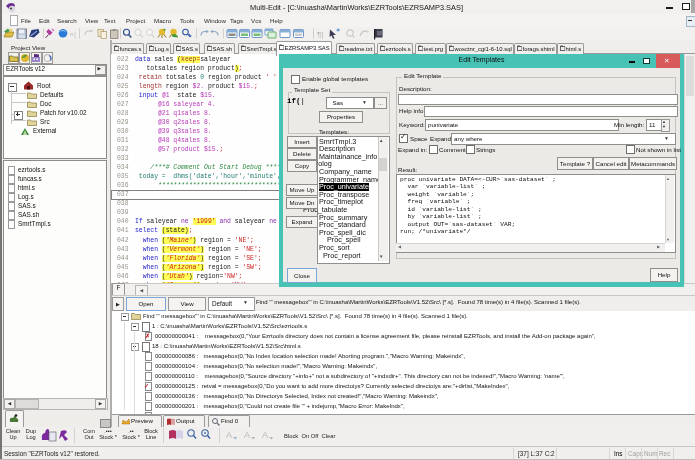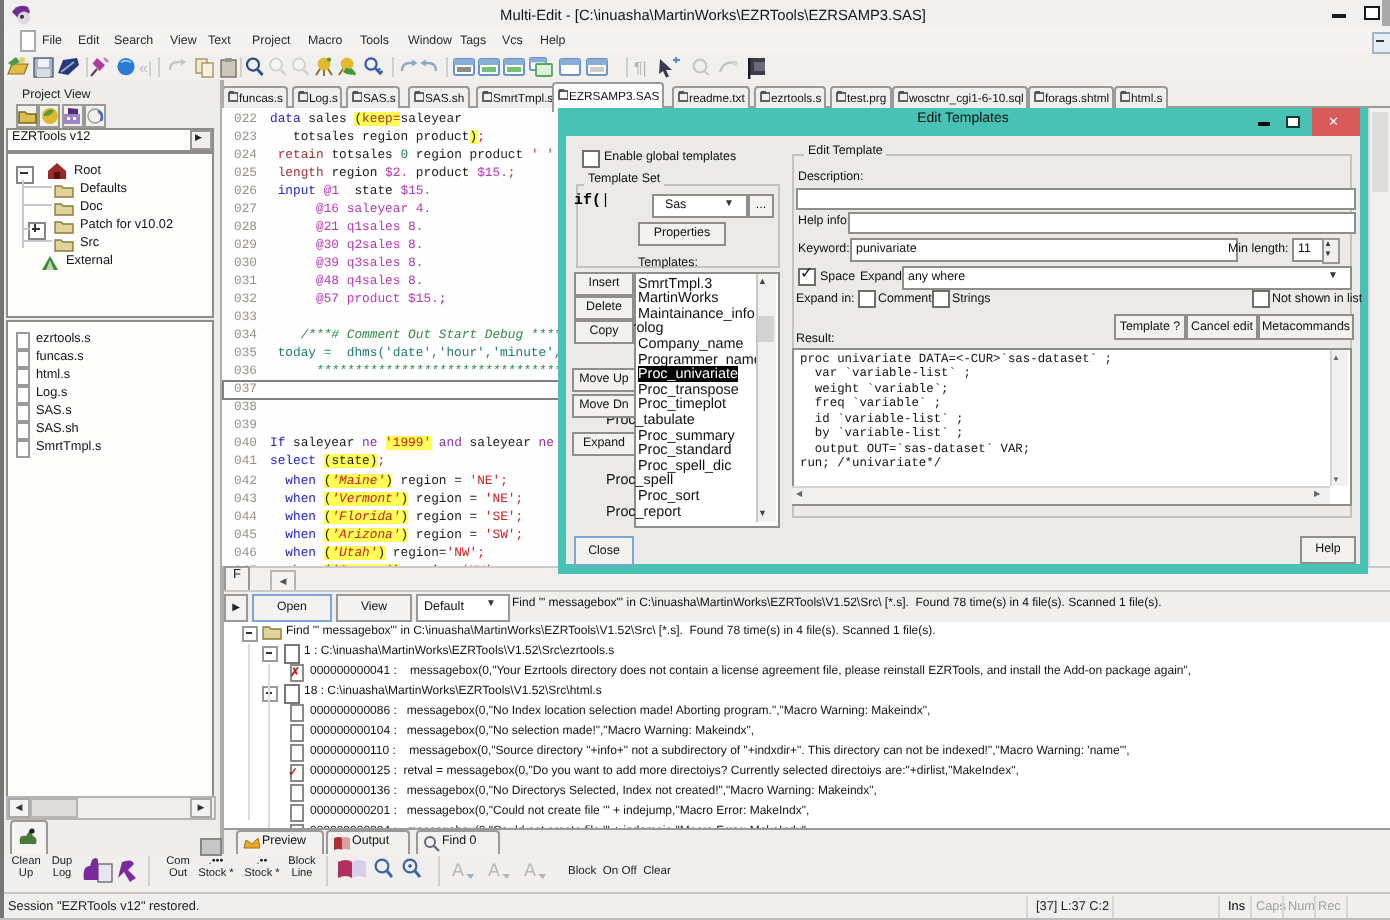--- a/index.html
+++ b/index.html
@@ -433,35 +433,35 @@
 <div class="a" style="left:19px;top:7px;font-size:6.2px;color:#111;white-space:nowrap;">Enable global templates</div>
 <div class="a" style="left:5px;top:24px;width:100px;height:40px;border:1px solid #c4c3c0"></div>
 <div class="a" style="left:9px;top:18px;font-size:6.2px;color:#111;white-space:nowrap;background:#ebeae6;padding:0 2px">Template Set</div>
 <div class="a" style="left:43px;top:29px;width:44px;height:10px;background:#fff;border:1px solid #8f8e8b;font-size:6.2px;color:#111;padding-left:2px;line-height:10px;white-space:nowrap">&nbsp;&nbsp;Sas</div>
 <div class="a" style="left:79px;top:31px;font-size:5px;color:#333">▼</div>
 <div class="a" style="left:91px;top:29px;width:11px;height:10px;background:#f3f2ef;border:1px solid #8f8e8b;font-size:6.2px;text-align:center;color:#111;line-height:10px;">...</div>
 <div class="a" style="left:36px;top:43px;width:42px;height:10px;background:#f3f2ef;border:1px solid #8f8e8b;font-size:6.2px;text-align:center;color:#111;line-height:10px;">Properties</div>
 <div class="a" style="left:36px;top:60px;font-size:6.2px;color:#111;white-space:nowrap;">Templates:</div>
 <div class="a" style="left:34px;top:68px;width:71px;height:126px;background:#fff;border:1px solid #8f8e8b"></div>
 <div class="a" style="left:36px;top:69.5px;font-size:7.2px;line-height:7.6px;white-space:nowrap;color:#111">SmrtTmpl.3</div>
-<div class="a" style="left:36px;top:77.1px;font-size:7.2px;line-height:7.6px;white-space:nowrap;color:#111">MartinWorks</div>
+<div class="a" style="left:36px;top:77.1px;font-size:7.2px;line-height:7.6px;white-space:nowrap;color:#111">Description</div>
 <div class="a" style="left:36px;top:84.7px;font-size:7.2px;line-height:7.6px;white-space:nowrap;color:#111">Maintainance_info</div>
 <div class="a" style="left:28px;top:92.3px;font-size:7.2px;line-height:7.6px;white-space:nowrap;color:#111">Prolog</div>
 <div class="a" style="left:36px;top:99.9px;font-size:7.2px;line-height:7.6px;white-space:nowrap;color:#111">Company_name</div>
 <div class="a" style="left:36px;top:107.5px;font-size:7.2px;line-height:7.6px;white-space:nowrap;color:#111">Programmer_name</div>
 <div class="a" style="left:36px;top:115.1px;font-size:7.2px;line-height:7.6px;white-space:nowrap;background:#000;color:#fff">Proc_univariate</div>
 <div class="a" style="left:36px;top:122.69999999999999px;font-size:7.2px;line-height:7.6px;white-space:nowrap;color:#111">Proc_transpose</div>
 <div class="a" style="left:36px;top:130.3px;font-size:7.2px;line-height:7.6px;white-space:nowrap;color:#111">Proc_timeplot</div>
 <div class="a" style="left:20px;top:137.89999999999998px;font-size:7.2px;line-height:7.6px;white-space:nowrap;color:#111">Proc_tabulate</div>
 <div class="a" style="left:36px;top:145.5px;font-size:7.2px;line-height:7.6px;white-space:nowrap;color:#111">Proc_summary</div>
 <div class="a" style="left:36px;top:153.1px;font-size:7.2px;line-height:7.6px;white-space:nowrap;color:#111">Proc_standard</div>
 <div class="a" style="left:36px;top:160.7px;font-size:7.2px;line-height:7.6px;white-space:nowrap;color:#111">Proc_spell_dic</div>
-<div class="a" style="left:20px;top:168.3px;font-size:7.2px;line-height:7.6px;white-space:nowrap;color:#111">Proc_spell</div>
+<div class="a" style="left:44px;top:168.3px;font-size:7.2px;line-height:7.6px;white-space:nowrap;color:#111">Proc_spell</div>
 <div class="a" style="left:36px;top:175.89999999999998px;font-size:7.2px;line-height:7.6px;white-space:nowrap;color:#111">Proc_sort</div>
-<div class="a" style="left:20px;top:183.5px;font-size:7.2px;line-height:7.6px;white-space:nowrap;color:#111">Proc_report</div>
+<div class="a" style="left:40px;top:183.5px;font-size:7.2px;line-height:7.6px;white-space:nowrap;color:#111">Proc_report</div>
 <div class="a" style="left:95px;top:69px;width:9px;height:124px;background:#f1f0ee;border-left:1px solid #c9c8c6"></div>
 <div class="a" style="left:96px;top:70px;font-size:4.5px;color:#444">▲</div>
 <div class="a" style="left:96px;top:186px;font-size:4.5px;color:#444">▼</div>
 <div class="a" style="left:96px;top:90px;width:8px;height:13px;background:#d4d3d1"></div>
 <div class="a" style="left:4px;top:68px;width:28px;height:10px;background:#f3f2ef;border:1px solid #8f8e8b;font-size:6.2px;text-align:center;color:#111;line-height:10px;">Insert</div>
 <div class="a" style="left:4px;top:80px;width:28px;height:10px;background:#f3f2ef;border:1px solid #8f8e8b;font-size:6.2px;text-align:center;color:#111;line-height:10px;">Delete</div>
 <div class="a" style="left:4px;top:92px;width:28px;height:10px;background:#f3f2ef;border:1px solid #8f8e8b;font-size:6.2px;text-align:center;color:#111;line-height:10px;">Copy</div>
 <div class="a" style="left:3px;top:116px;width:30px;height:10px;background:#f3f2ef;border:1px solid #8f8e8b;font-size:6.2px;text-align:center;color:#111;line-height:10px;">Move Up</div>
 <div class="a" style="left:3px;top:129px;width:30px;height:10px;background:#f3f2ef;border:1px solid #8f8e8b;font-size:6.2px;text-align:center;color:#111;line-height:10px;">Move Dn</div>
 <div class="a" style="left:3px;top:148px;width:30px;height:10px;background:#f3f2ef;border:1px solid #8f8e8b;font-size:6.2px;text-align:center;color:#111;line-height:10px;">Expand</div>

